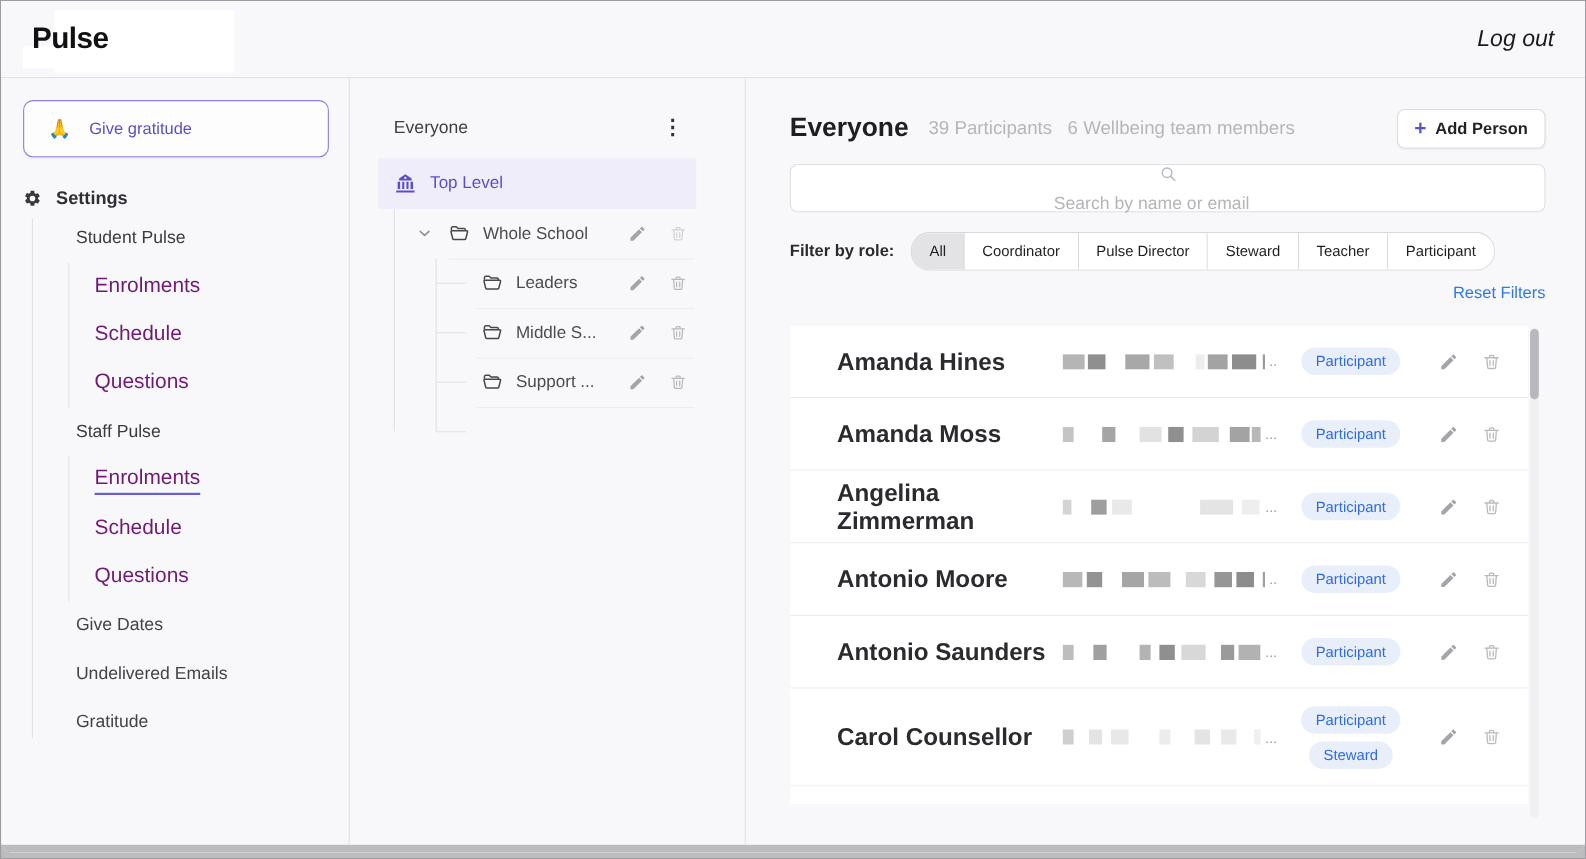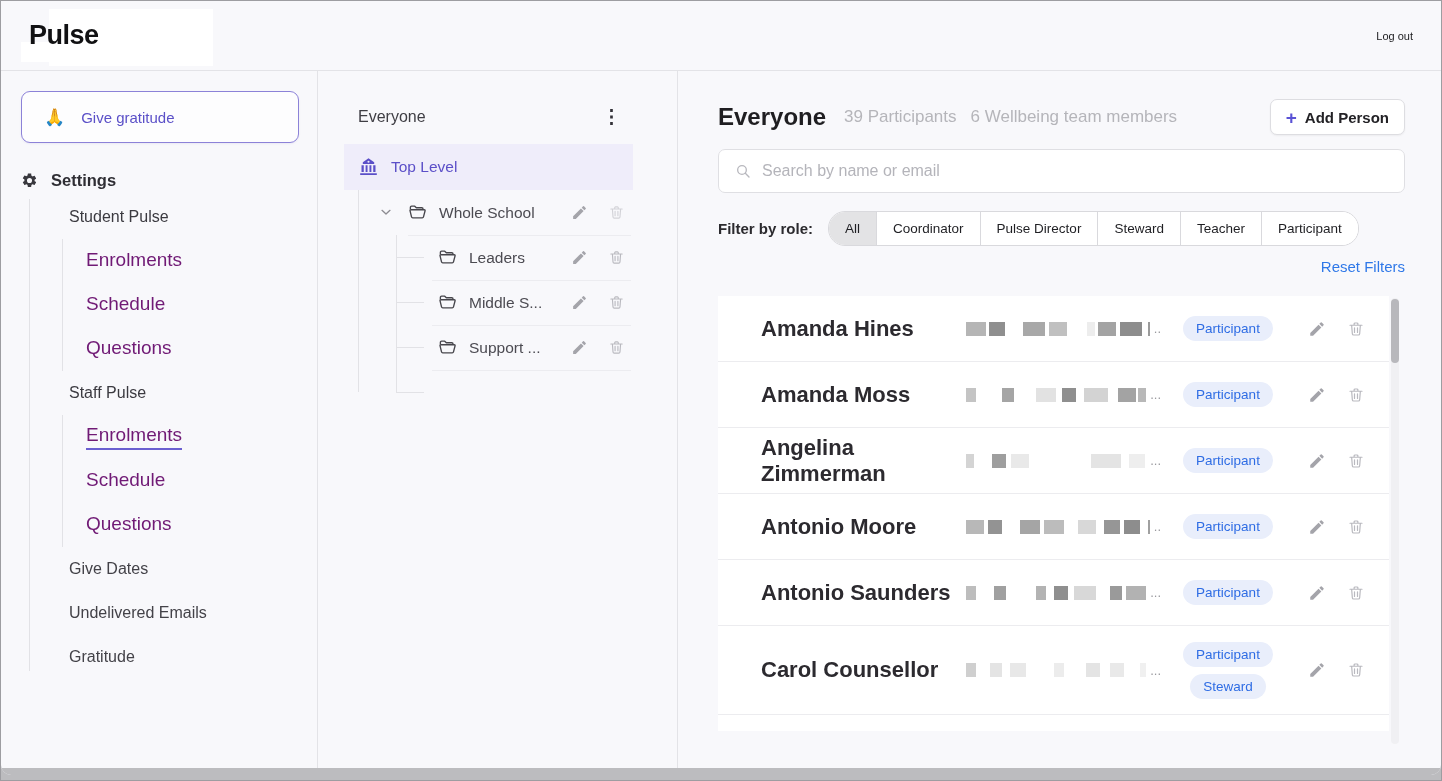--- a/index.html
+++ b/index.html
@@ -6,21 +6,21 @@
   html,body { background:#e8e8ea; }
   body { font-family:"Liberation Sans", sans-serif; }
   .frame { width:1442px; height:781px; border:1px solid #9d9da1; background:#bcbcbf; position:relative; overflow:hidden; }
   .app { height:774px; background:#f8f8fb; border-radius:0 0 10px 10px; overflow:hidden; display:flex; flex-direction:column;justify-content:center; }
 
   
   .topbar { height:70px; flex:0 0 70px; border-bottom:1px solid #e3e3e7; display:flex; align-items:center; padding:0 28px; position:relative; background:#f8f8fb; }
   .logo-redact-a { position:absolute; left:48px; top:8px; width:164px; height:57px; background:#ffffff; }
   .logo-redact-b { position:absolute; left:20px; top:41px; width:100px; height:20px; background:#ffffff; }
   .app-name { position:relative; font-size:27px; font-weight:700; color:#111113; letter-spacing:-0.5px; }
-  .logout { margin-left:auto; font-size:11px; color:#1c1c1f; cursor:pointer; }
+  .logout { margin-left:auto; font-size:21px; color:#1c1c1f; cursor:pointer;font-style:italic; }
 
   .body-row { flex:1; display:flex; min-height:0; }
 
   
   .sidebar { width:317px; flex:0 0 317px; border-right:1px solid #e3e3e7; position:relative; }
   .gratitude-btn { margin:20px 18px 0 20px; height:52px; display:flex; align-items:center; gap:16px; padding:0 22px; border:1.5px solid #8c82d8; border-radius:9px; background:#fdfdfe; color:#5b50c8; font-size:15px; cursor:pointer; box-shadow:0 1px 2px rgba(80,70,160,0.08); }
   .gratitude-emoji { font-size:17px; }
   .settings-row { margin-top:22px; height:30px; display:flex; align-items:center; gap:13px; padding-left:20px; }
   .settings-label { font-size:16.5px; font-weight:600; color:#2f2e34; }
   .gear { width:17px; height:17px; color:#39383e; }
@@ -58,21 +58,21 @@
 
   
   .people-panel { flex:1; padding-left:40px; position:relative; min-width:0; }
   .people-head { margin-top:28px; display:flex; align-items:center; }
   .people-title { font-size:24px; font-weight:700; color:#1f1e21; }
   .summary { margin-left:18px; font-size:17px; color:#b5b5ba; }
   .summary + .summary { margin-left:14px; }
   .add-person { margin-left:auto; margin-right:36px; height:36px; display:flex; align-items:center; gap:8px; padding:0 15px; background:#fff; border:1px solid #dddde1; border-radius:7px; box-shadow:0 1px 2px rgba(0,0,0,0.05); cursor:pointer; }
   .plus { color:#5a52d5; font-size:19px; font-weight:700; line-height:1; }
   .add-label { font-size:15px; color:#232226; font-weight:600; }
-  .searchbar { margin-top:14px; margin-right:36px; height:44px; background:#fff; border:1px solid #dfdfe3; border-radius:7px; display:flex; align-items:center; padding:0 16px; gap:11px; }
+  .searchbar { margin-top:14px; margin-right:36px; height:44px; background:#fff; border:1px solid #dfdfe3; border-radius:7px; display:flex; align-items:center; padding:0 16px; gap:11px;flex-direction:column; }
   .search-icon { width:16px; height:16px; color:#b8b8be; flex:0 0 16px; }
   .searchbar input { border:none; outline:none; flex:1; font-size:16px; color:#333; background:transparent; font-family:"Liberation Sans", sans-serif; }
   .searchbar input::placeholder { color:#b4b4ba; }
   .filter-row { margin-top:18px; margin-right:36px; display:flex; align-items:center; }
   .filter-label { font-size:15px; font-weight:700; color:#2b2a2e; margin-right:15px; }
   .seg { display:flex; border:1px solid #d9d9dd; border-radius:17px; overflow:hidden; background:#fff; }
   .seg button { height:33px; padding:0 16px; border:none; background:#fff; font-size:13.5px; color:#1f1f23; cursor:pointer; border-right:1px solid #d9d9dd; font-family:"Liberation Sans", sans-serif; }
   .seg button:last-child { border-right:none; }
   .seg button.active { background:#e3e3e5; }
   .reset-row { margin-top:12px; margin-right:36px; text-align:right; }

